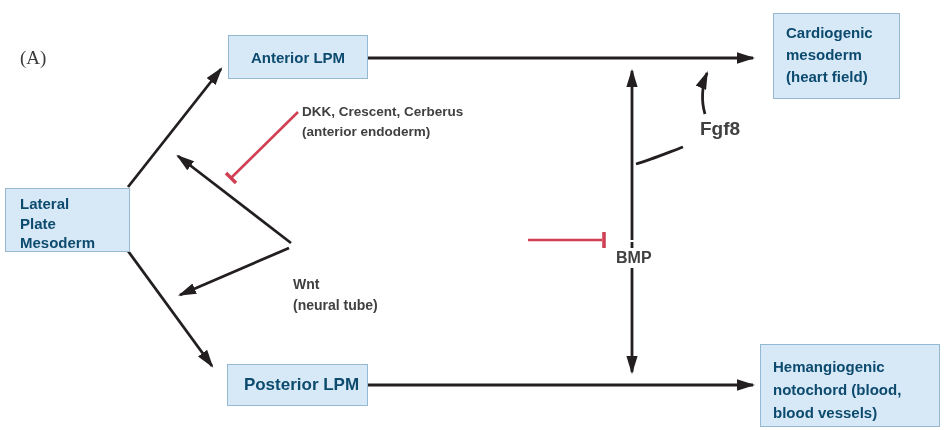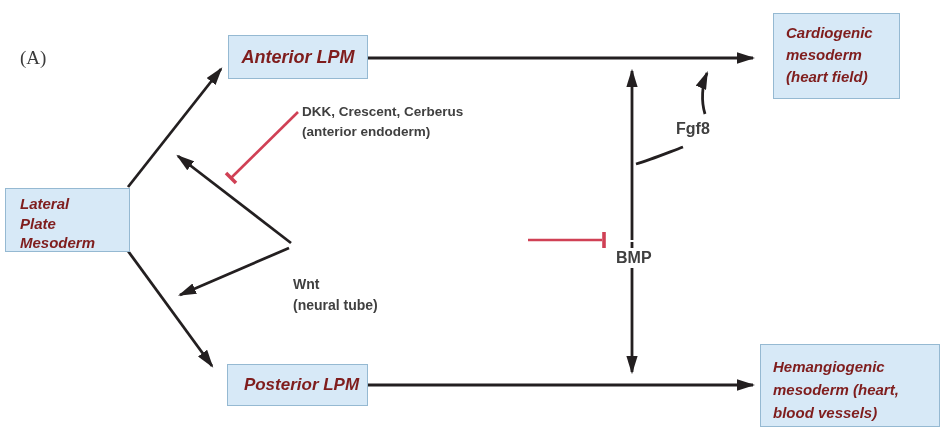--- a/index.html
+++ b/index.html
@@ -19,52 +19,51 @@
   .arrows{position:absolute;left:0;top:0;}
   .black-line{stroke:var(--line);stroke-width:2.8;fill:none;}
   .red-line{stroke:var(--inhibit);stroke-width:2.6;fill:none;}
   .red-bar{stroke:var(--inhibit);stroke-width:3.6;fill:none;}
   .ah-fill{fill:var(--line);}
   .node{
     position:absolute;
     box-sizing:border-box;
     background:var(--box-fill);
     border:1.6px solid var(--box-border);
-    color:#7f1d1d;
+    color:#0c4a6e;
     font-weight:bold;
     white-space:pre-line;
-    font-style:italic;
   }
   .node.center{display:flex;align-items:center;justify-content:center;}
   .lbl{
     position:absolute;
     color:#404040;
     font-weight:bold;
     white-space:pre-line;
     line-height:21px;
     font-size:14px;
   }
   .panel-label{
     position:absolute;
     left:20px;top:47px;
     font-family:"Liberation Serif", serif;
     font-weight:normal;
     font-size:19px;
     color:#3b3b3b;
   }
   .node-lpm{left:5px;top:188px;width:125px;height:64px;padding:5px 6px 0 14px;font-size:15px;line-height:19.5px;}
-  .node-anterior{left:228px;top:35px;width:140px;height:44px;font-size:18px;}
+  .node-anterior{left:228px;top:35px;width:140px;height:44px;font-size:15px;}
   .node-posterior{left:227px;top:364px;width:141px;height:42px;font-size:17px;padding-left:8px;}
   .node-cardiogenic{left:773px;top:13px;width:127px;height:86px;padding:8px 0 0 12px;font-size:15px;line-height:22px;}
   .node-hemangiogenic{left:760px;top:344px;width:180px;height:83px;padding:10px 0 0 12px;font-size:15px;line-height:23px;}
   .lbl-dkk{left:302px;top:102px;font-size:13.5px;line-height:20px;}
   .lbl-wnt{left:293px;top:234px;margin-top:40px;}
   .lbl-noggin{left:459px;top:221px;}
   .lbl-bmp{left:613px;top:231px;font-size:16px;background:#ffffff;padding:0 3px;line-height:20px;margin-top:17px;}
-  .lbl-fgf8{left:676px;top:119px;font-size:16px;line-height:19px;}
+  .lbl-fgf8{left:700px;top:119px;font-size:19px;line-height:19px;}
 </style>
 </head>
 <body>
 
 <div class="stage">
 
   <svg class="arrows" width="944" height="430" viewBox="0 0 944 430">
     <defs>
       <marker id="ah" viewBox="0 0 10 6.2" refX="8.8" refY="3.1" markerWidth="6.5" markerHeight="4.1" orient="auto">
         <path d="M0,0 L10,3.1 L0,6.2 z" class="ah-fill"></path>
@@ -96,21 +95,21 @@
 
   <div class="node node-anterior center">Anterior LPM</div>
 
   <div class="node node-posterior center">Posterior LPM</div>
 
   <div class="node node-cardiogenic">Cardiogenic
 mesoderm
 (heart field)</div>
 
   <div class="node node-hemangiogenic">Hemangiogenic
-mesoderm (heart,
+notochord (blood,
 blood vessels)</div>
 
   <div class="lbl lbl-dkk">DKK, Crescent, Cerberus
 (anterior endoderm)</div>
 
   <div class="lbl lbl-wnt">Wnt
 (neural tube)</div>
 
 
   <div class="lbl lbl-bmp">BMP</div>

